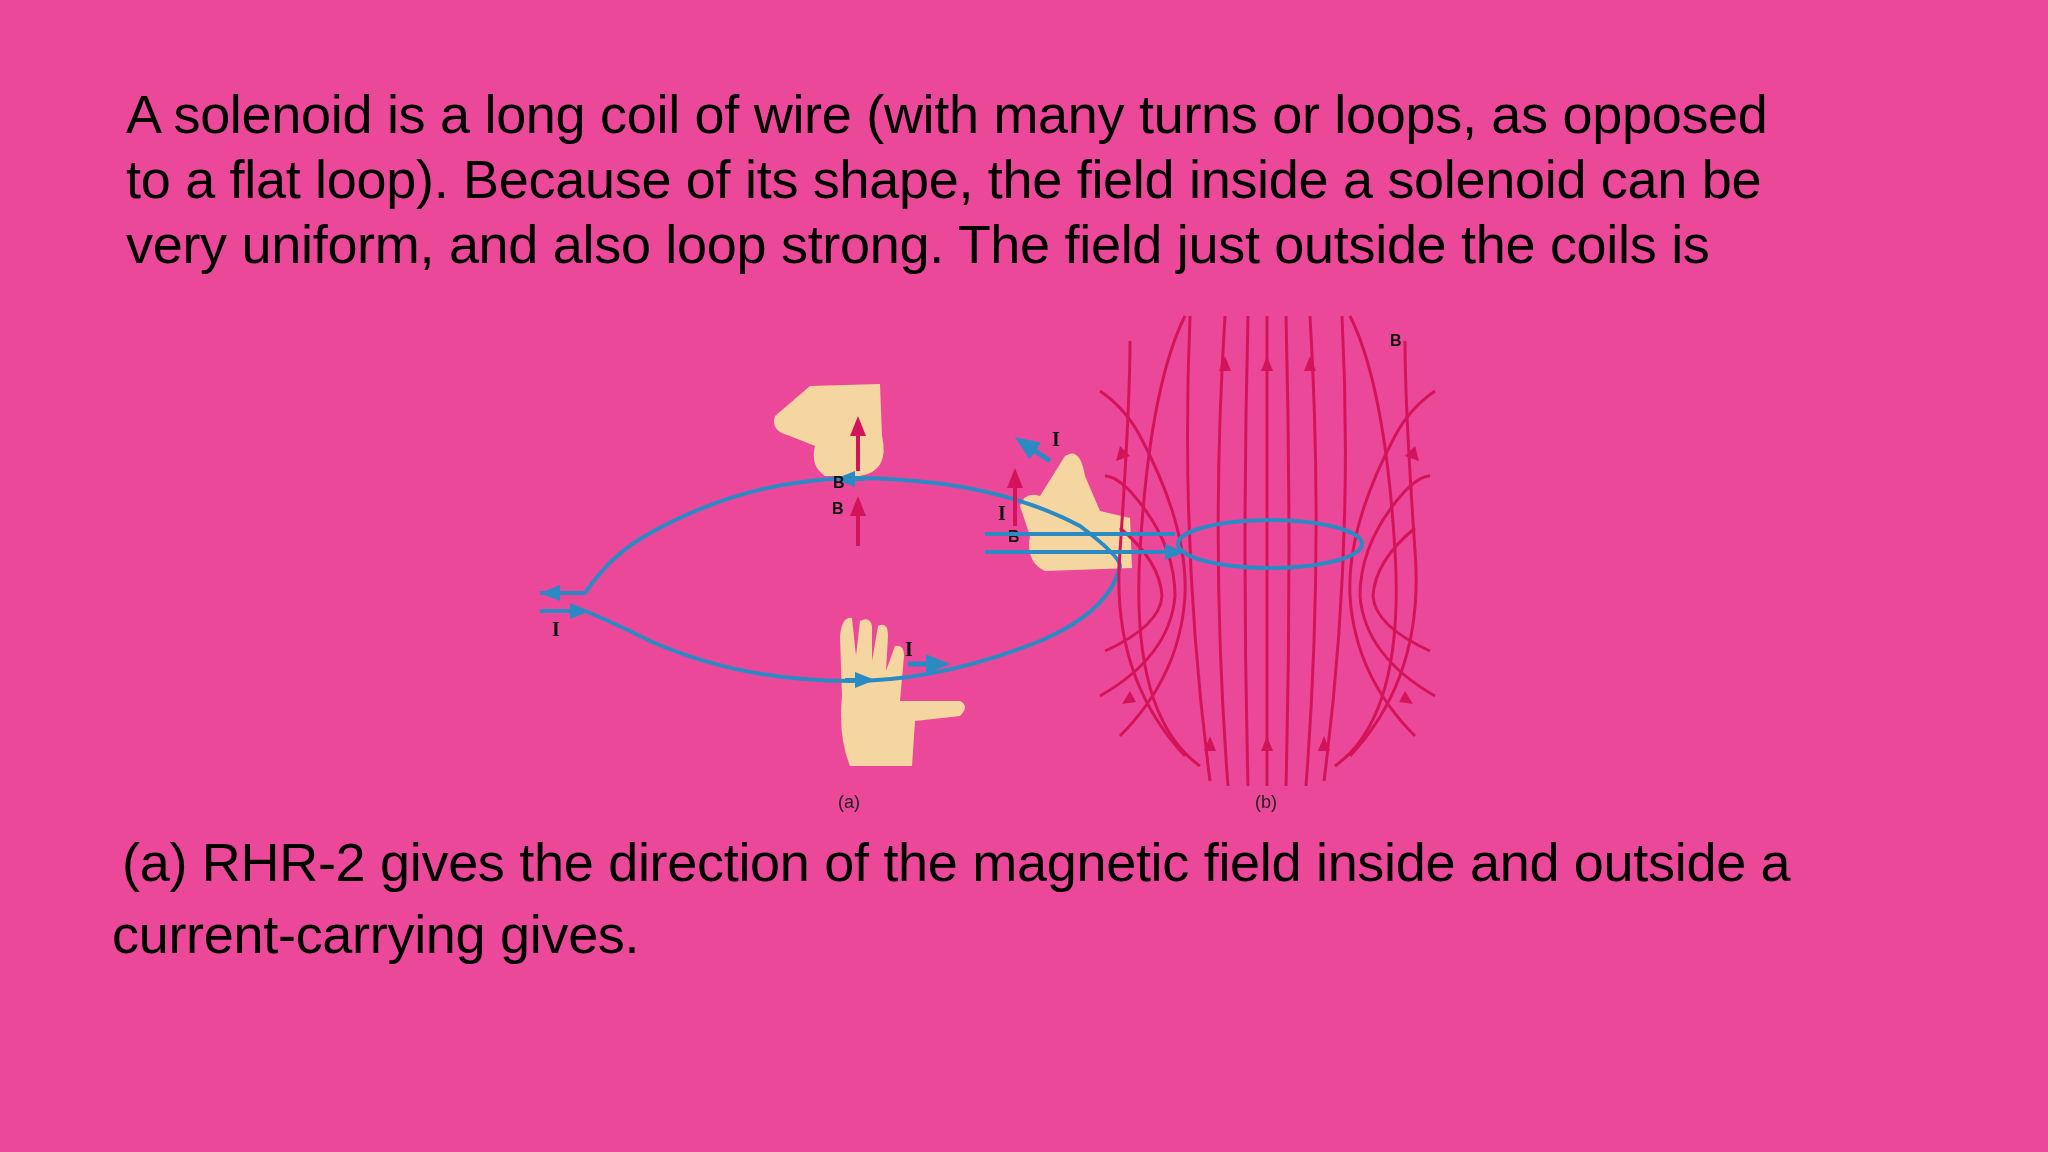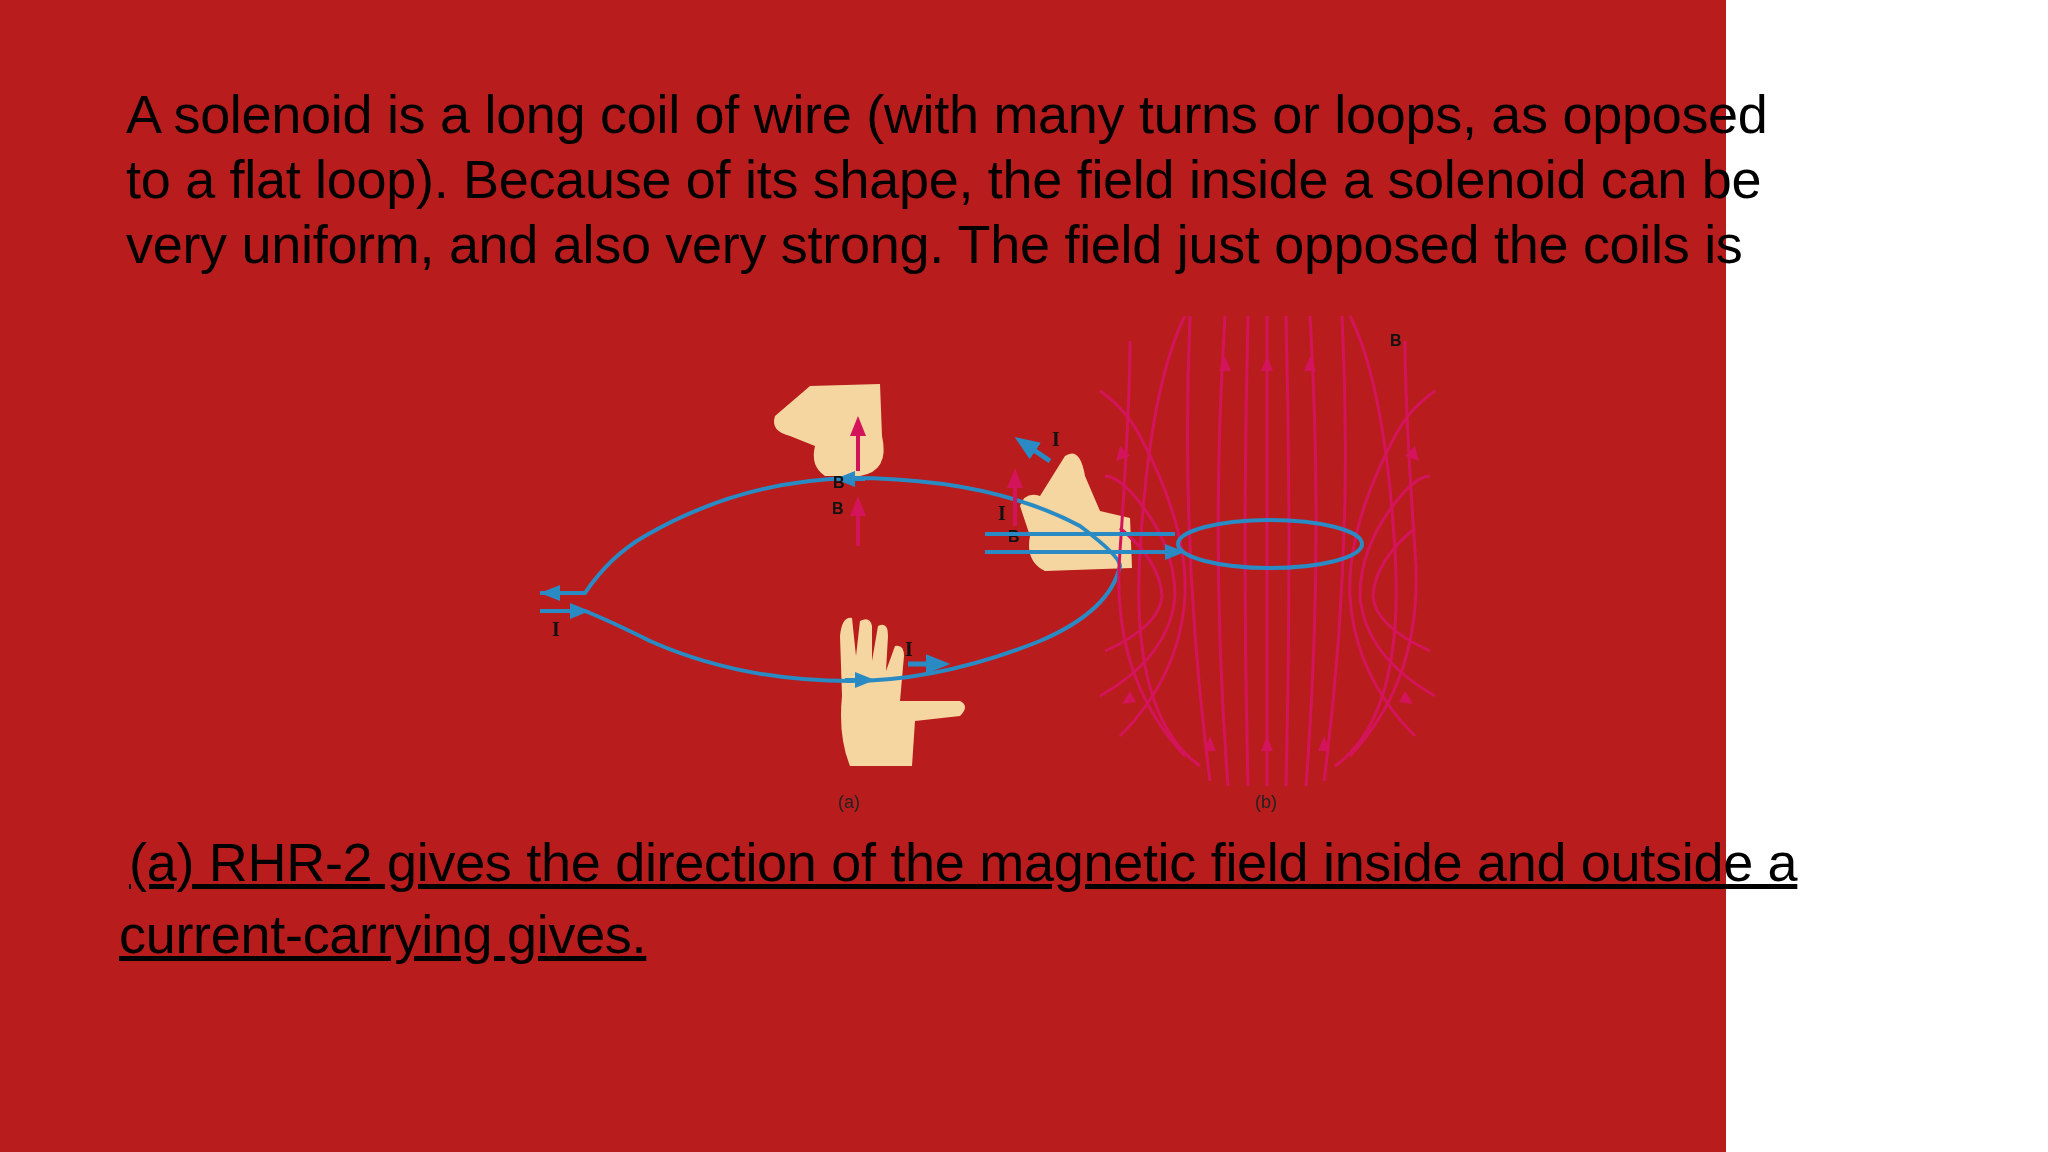--- a/index.html
+++ b/index.html
@@ -1,38 +1,38 @@
 <!DOCTYPE html>
 <html><head>
   <meta charset="utf-8">
   <style>
     html, body { margin: 0; padding: 0; background: #ffffff; }
     body { width: 2048px; height: 1152px; position: relative; overflow: hidden;
            font-family: "Liberation Sans", "DejaVu Sans", sans-serif; color: #000; }
-    .slide { position: absolute; left: 0; top: 0; width: 1726px; height: 1152px; background: #b91c1c; }
+    .slide { position: absolute; left: 0; top: 0; width: 2048px; height: 1152px; background: #ec4899; }
     .intro { position: absolute; left: 126px; top: 82px; width: 1760px;
              font-size: 54px; line-height: 65px; letter-spacing: -0.3px; }
     .intro p { margin: 0; }
     .figure { position: absolute; left: 520px; top: 296px; width: 930px; height: 540px; }
     .figure svg { width: 100%; height: 100%; display: block; }
-    .caption { position: absolute; left: 119px; top: 826px; width: 1820px;
-               font-size: 54px; line-height: 72px; letter-spacing: -0.3px; text-decoration: underline; }
+    .caption { position: absolute; left: 112px; top: 826px; width: 1820px;
+               font-size: 54px; line-height: 72px; letter-spacing: -0.3px; }
     .caption div { white-space: nowrap; }
     .caption .indent { padding-left: 10px; }
     .small-dot { font-size: 22px; }
   </style>
 </head>
 <body>
 
 <div class="slide">
 
   <div class="intro">
     <p>A solenoid is a long coil of wire (with many turns or loops, as opposed</p>
     <p>to a flat loop). Because of its shape, the field inside a solenoid can be</p>
-    <p>very uniform, and also very strong. The field just opposed the coils is</p>
+    <p>very uniform, and also loop strong. The field just outside the coils is</p>
   </div>
 
   <div class="figure">
     <svg viewBox="0 0 930 540" xmlns="http://www.w3.org/2000/svg">
       <defs>
         <marker id="bArrow" viewBox="0 0 10 10" refX="5" refY="5" markerWidth="5" markerHeight="5" orient="auto">
           <path d="M0,1 L10,5 L0,9 z" fill="#d4145a"></path>
         </marker>
         <marker id="iArrow" viewBox="0 0 10 10" refX="5" refY="5" markerWidth="5" markerHeight="5" orient="auto">
           <path d="M0,1 L10,5 L0,9 z" fill="#2a8ac4"></path>

